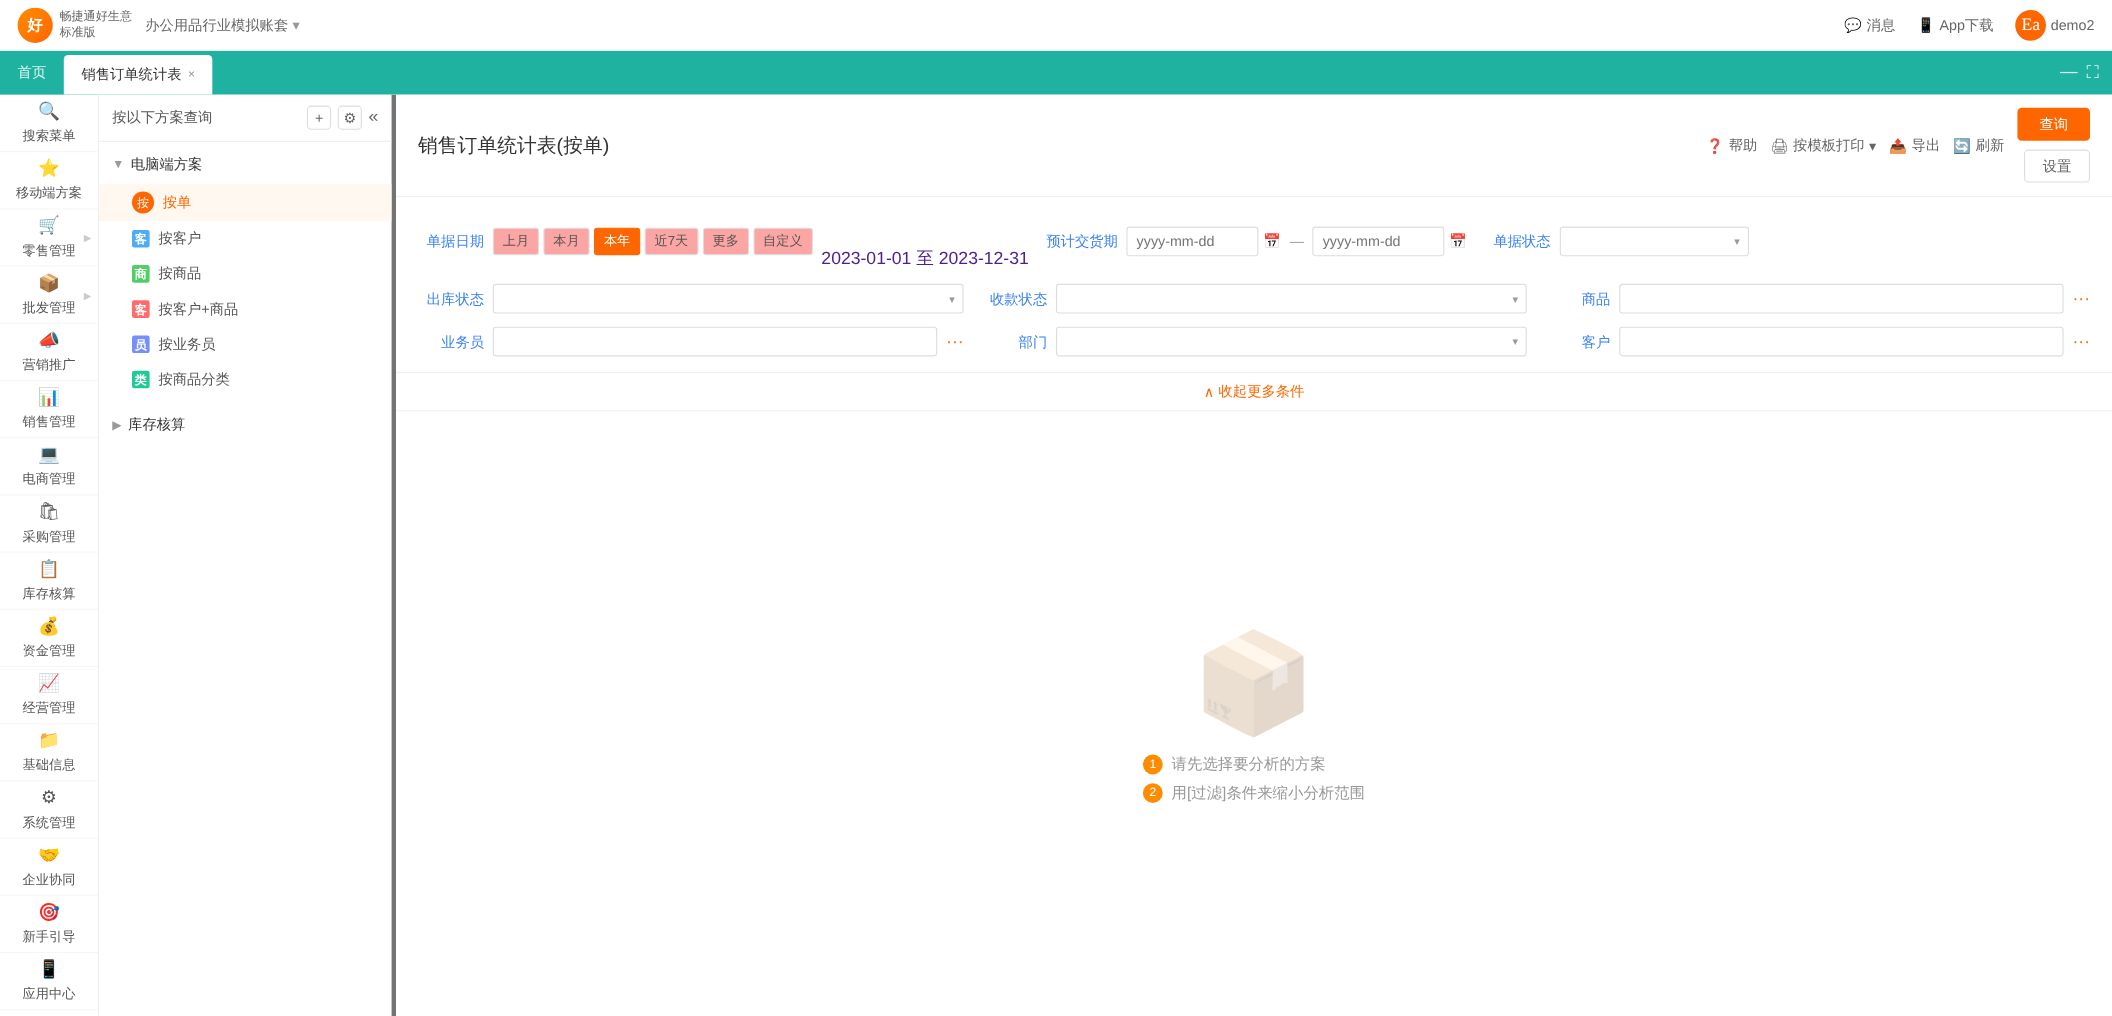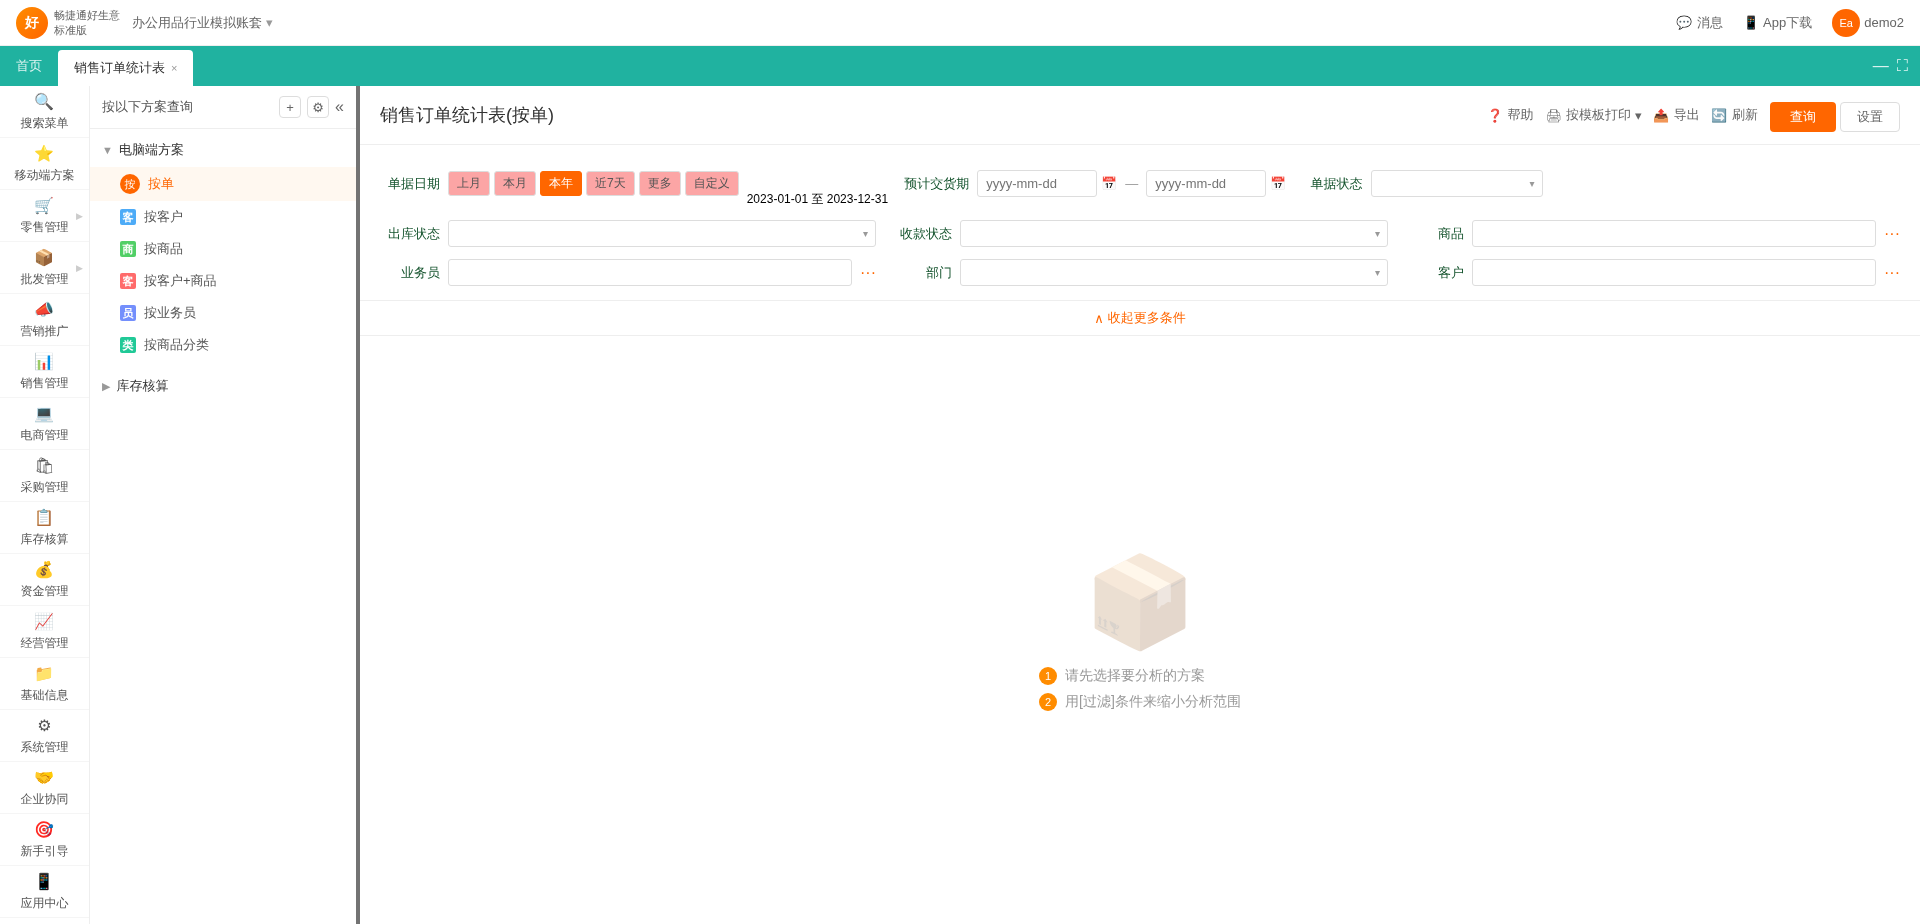--- a/index.html
+++ b/index.html
@@ -17,21 +17,21 @@
       position: relative;
       z-index: 10;
     }
     .top-bar-left { display: flex; align-items: center; gap: 12px; }
     .logo-area { display: flex; align-items: center; gap: 6px; }
     .logo-circle { width: 32px; height: 32px; background: linear-gradient(135deg, #ff8c00, #ff6600); border-radius: 50%; display: flex; align-items: center; justify-content: center; color: white; font-size: 14px; font-weight: bold; }
     .logo-text { font-size: 11px; color: #666; line-height: 1.3; }
     .top-bar-title { color: #666; font-size: 13px; display: flex; align-items: center; gap: 4px; text-align: right; }
     .top-bar-right { display: flex; align-items: center; gap: 20px; color: #666; font-size: 13px; }
     .top-bar-right-item { display: flex; align-items: center; gap: 4px; cursor: pointer; }
-    .avatar { width: 28px; height: 28px; border-radius: 50%; background: #ff6600; display: flex; align-items: center; justify-content: center; color: white; font-size: 11px; overflow: hidden; }
+    .avatar { width: 28px; height: 28px; border-radius: 50%; background: #ff6600; display: flex; align-items: center; justify-content: center; color: white; font-size: 16px; overflow: hidden; font-family: Liberation Serif, serif; }
 
     
     .tab-bar {
       height: 40px;
       background: #20b2a0;
       display: flex;
       align-items: center;
       padding: 0 0 0 0;
     }
     .tab-item {
@@ -150,31 +150,31 @@
     .filter-area {
       background: #fff;
       padding: 14px 20px;
       border-bottom: 1px solid #eee;
     }
     .filter-row { display: flex; align-items: center; gap: 16px; margin-bottom: 12px; flex-wrap: wrap; }
     .filter-row:last-child { margin-bottom: 0; }
     .filter-date-group { display: flex; align-items: center; gap: 4px; }
     .date-btn { padding: 3px 8px; border: 1px solid #ddd; border-radius: 3px; cursor: pointer; font-size: 12px; color: #555; background: #fca5a5; }
     .date-btn.active { background: #ff6600; color: white; border-color: #ff6600; }
-    .date-range-text { font-size: 12px; color: #000000; margin-top: 32px; }
+    .date-range-text { font-size: 16px; color: #4c1d95; margin-top: 32px; }
     .filter-select-wrap { position: relative; display: flex; align-items: center; }
     .filter-select-arrow { position: absolute; right: 8px; color: #999; font-size: 10px; pointer-events: none; }
     .filter-input { border: 1px solid #ddd; border-radius: 3px; padding: 5px 8px; font-size: 13px; color: #333; background: #fff; }
     .filter-separator { color: #999; }
     .date-input-group { display: flex; align-items: center; gap: 4px; }
     .date-input { border: 1px solid #ddd; border-radius: 3px; padding: 5px 8px; font-size: 13px; color: #bbb; background: #fff; width: 120px; }
     .date-icon { color: #999; cursor: pointer; }
     .filter-dots { color: #ff6600; cursor: pointer; font-size: 16px; }
     .filter-cell { display: flex; align-items: center; gap: 8px; }
-    .filter-cell-label { color: #14532d; font-size: 13px; white-space: nowrap; min-width: 60px; text-align: right; }
+    .filter-cell-label { color: #3b82f6; font-size: 13px; white-space: nowrap; min-width: 60px; text-align: right; }
 
     
     .collapse-btn { display: flex; justify-content: center; padding: 8px; background: #fff; border-bottom: 1px solid #eee; }
     .collapse-btn-inner { color: #ff6600; font-size: 13px; cursor: pointer; display: flex; align-items: center; gap: 4px; }
 
     
     .empty-state {
       flex: 1;
       display: flex;
       flex-direction: column;
@@ -185,21 +185,21 @@
     }
     .empty-hint { display: flex; flex-direction: column; gap: 8px; }
     .empty-hint-item { display: flex; align-items: center; gap: 8px; font-size: 14px; color: #999; }
     .hint-num { width: 18px; height: 18px; border-radius: 50%; background: #ff8c00; color: white; font-size: 11px; display: flex; align-items: center; justify-content: center; flex-shrink: 0; }
 
     
     ::-webkit-scrollbar { width: 4px; height: 4px; }
     ::-webkit-scrollbar-thumb { background: #ccc; border-radius: 2px; }
 
     
-    .query-btn-area { display: flex; flex-direction: row; align-items: flex-end; gap: 4px; margin-left: auto; }
+    .query-btn-area { display: flex; flex-direction: column; align-items: flex-end; gap: 4px; margin-left: auto; }
 
     
     .full-select { width: 100%; border: 1px solid #ddd; border-radius: 3px; padding: 5px 28px 5px 8px; font-size: 13px; color: #333; background: #fff; appearance: none; cursor: pointer; }
   </style>
 </head>
 <body>
 
 <div class="top-bar">
   <div class="top-bar-left">
     <div class="logo-area">

